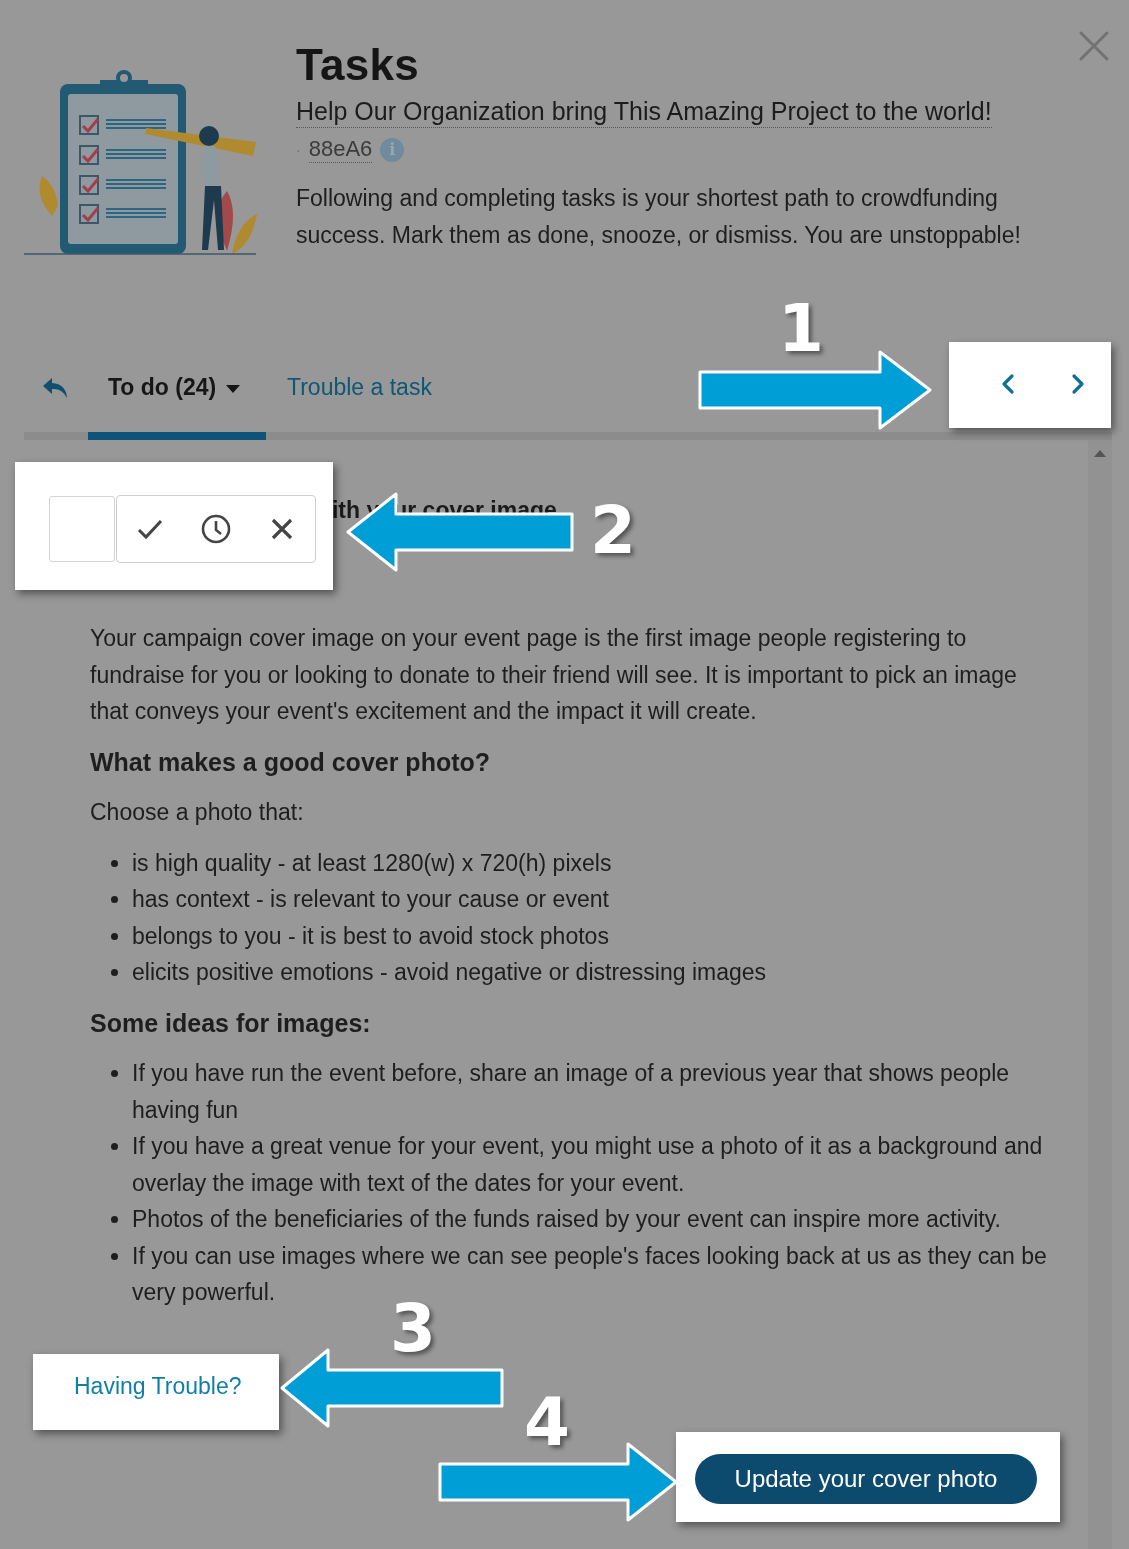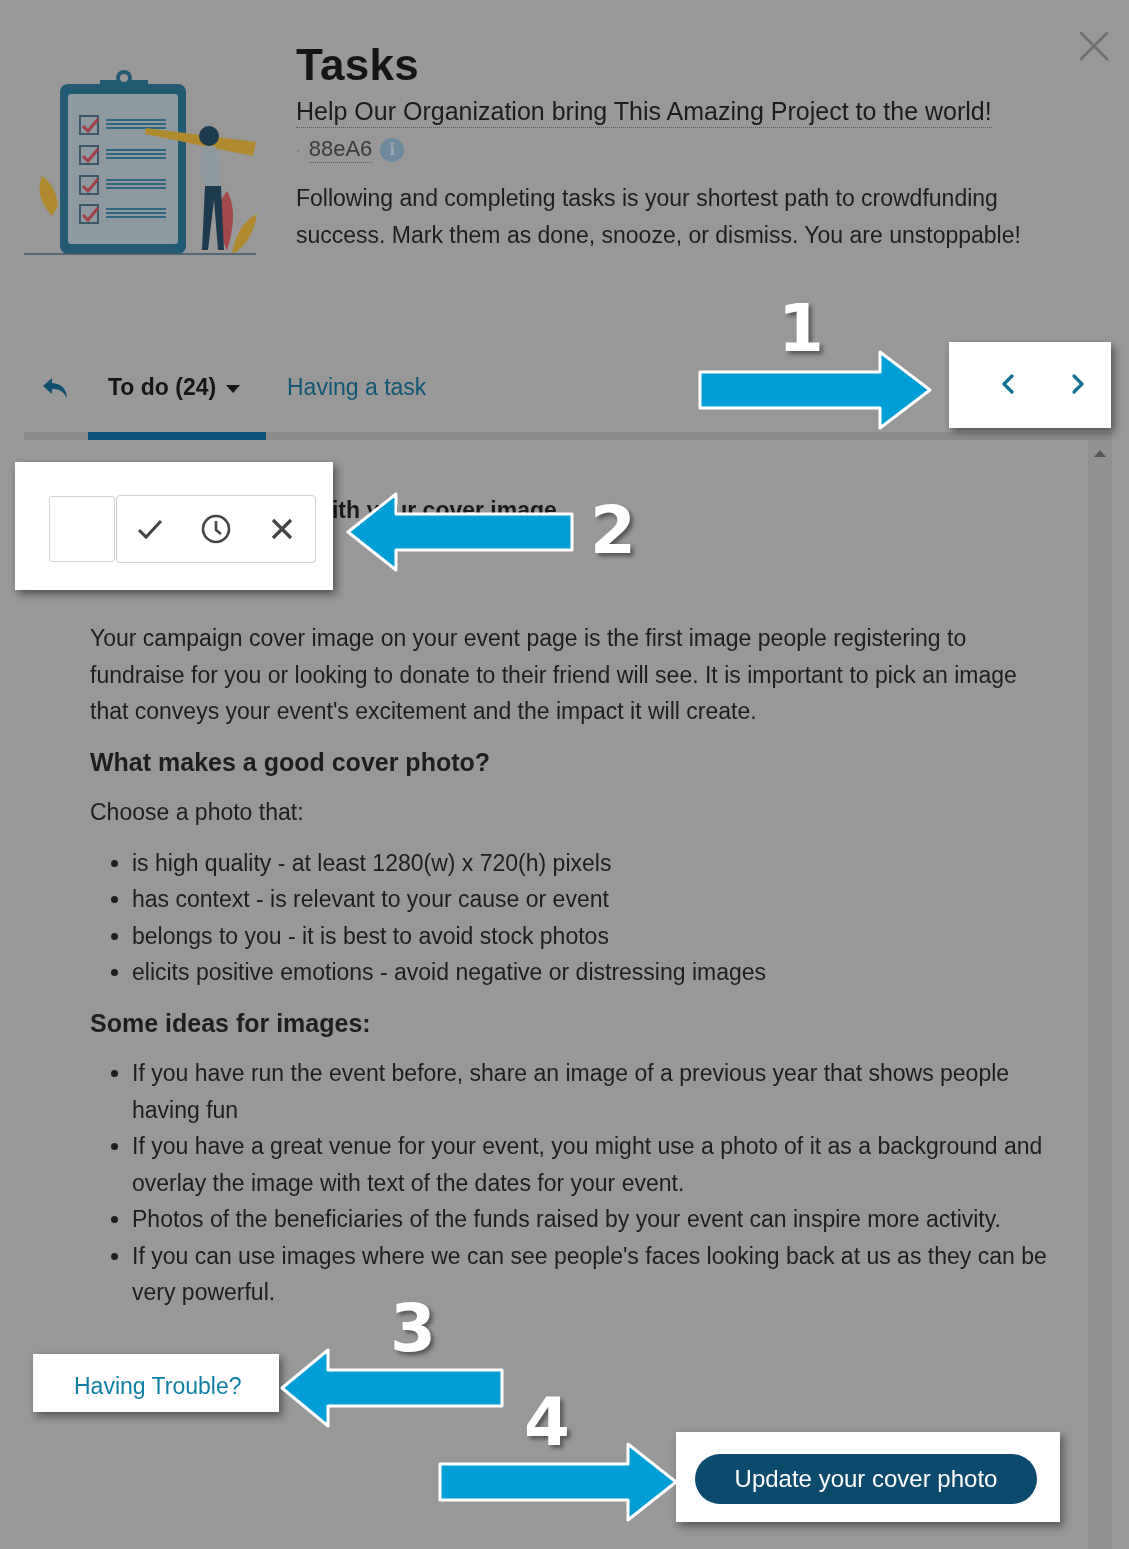--- a/index.html
+++ b/index.html
@@ -47,21 +47,21 @@
   .callout { background:#ffffff; box-shadow:3px 4px 8px rgba(0,0,0,0.45); }
   .nav-box { left:949px; top:342px; width:162px; height:86px; }
   .nav-prev, .nav-next { position:absolute; top:26px; width:32px; height:32px; cursor:pointer; }
   .nav-prev { left:44px; } .nav-next { left:112px; }
 
   .actions-box { left:15px; top:462px; width:318px; height:128px; }
   .check-slot { position:absolute; left:34px; top:34px; width:66px; height:66px; border:1px solid #d4d4d4; border-radius:3px; box-sizing:border-box; }
   .action-group { position:absolute; left:101px; top:33px; width:200px; height:68px; border:1px solid #cfcfcf; border-radius:4px; box-sizing:border-box; background:#fff; display:flex; align-items:center; justify-content:space-around; }
   .action-btn { width:34px; height:34px; display:flex; align-items:center; justify-content:center; cursor:pointer; }
 
-  .trouble-box { left:33px; top:1354px; width:246px; height:58px; }
+  .trouble-box { left:33px; top:1354px; width:246px; height:76px; }
   .trouble-link { position:absolute; left:41px; top:19px; font-size:23px; color:#0f7fa6; cursor:pointer; white-space:nowrap; }
 
   .cta-box { left:676px; top:1432px; width:384px; height:90px; }
   .cta-btn { position:absolute; left:19px; top:22px; width:342px; height:50px; border-radius:25px; background:#0c4a6e; color:#fff; font-size:24px; border:none; display:flex; align-items:center; justify-content:center; cursor:pointer; font-family:"Liberation Sans", sans-serif; }
 
   
   .arrow { position:absolute; }
   .num { position:absolute; font-size:66px; font-weight:700; color:#ffffff; text-shadow:3px 3px 4px rgba(0,0,0,0.45); font-family:"DejaVu Sans", sans-serif; }
 </style>
 </head>
@@ -120,21 +120,21 @@
 
 <div class="abs back-btn">
   <svg width="32" height="32" viewBox="0 0 32 32">
     <path d="M12 6 L3 14 L12 22 L12 17 Q22 16 27 26 Q26 12 12 11 Z" fill="#114f6e"></path>
   </svg>
 </div>
 <div class="abs tab-todo">
   <span>To do (24)</span>
   <span class="caret"></span>
 </div>
-<div class="abs create-link">Having a task</div>
+<div class="abs create-link">Trouble a task</div>
 <div class="abs tabbar"></div>
 <div class="abs tab-underline"></div>
 
 <div class="abs scroll-track"></div>
 <div class="abs scroll-up"></div>
 
 <div class="abs task-title">with your cover image</div>
 <div class="abs task-sub">es</div>
 
 <div class="abs body">

